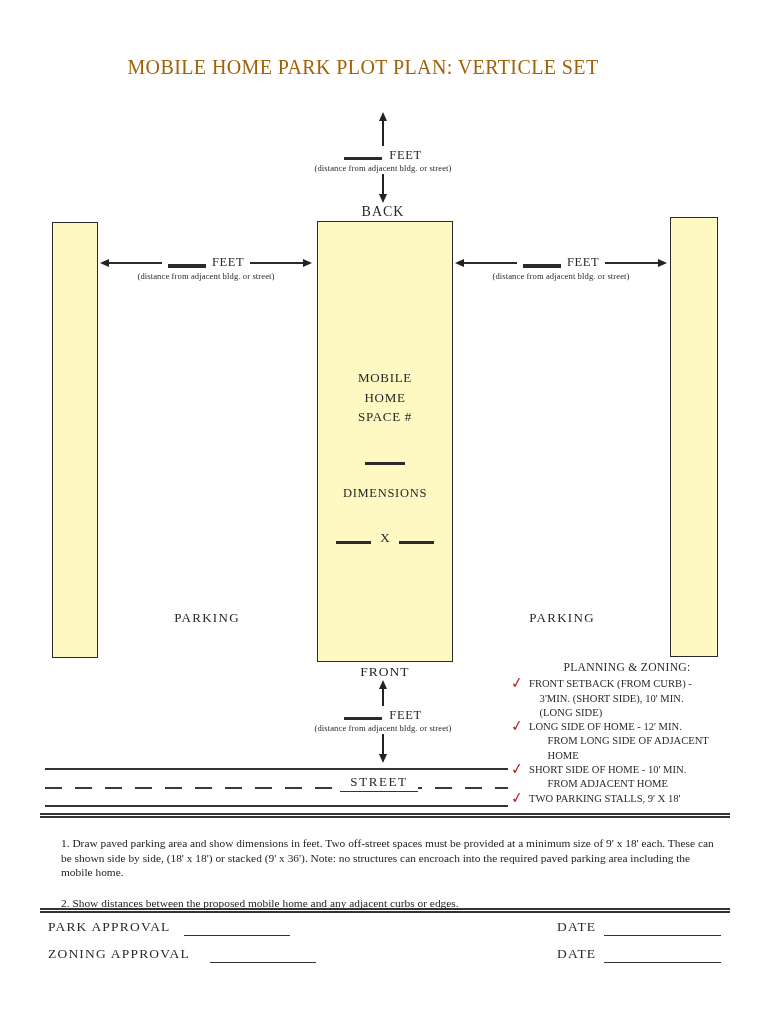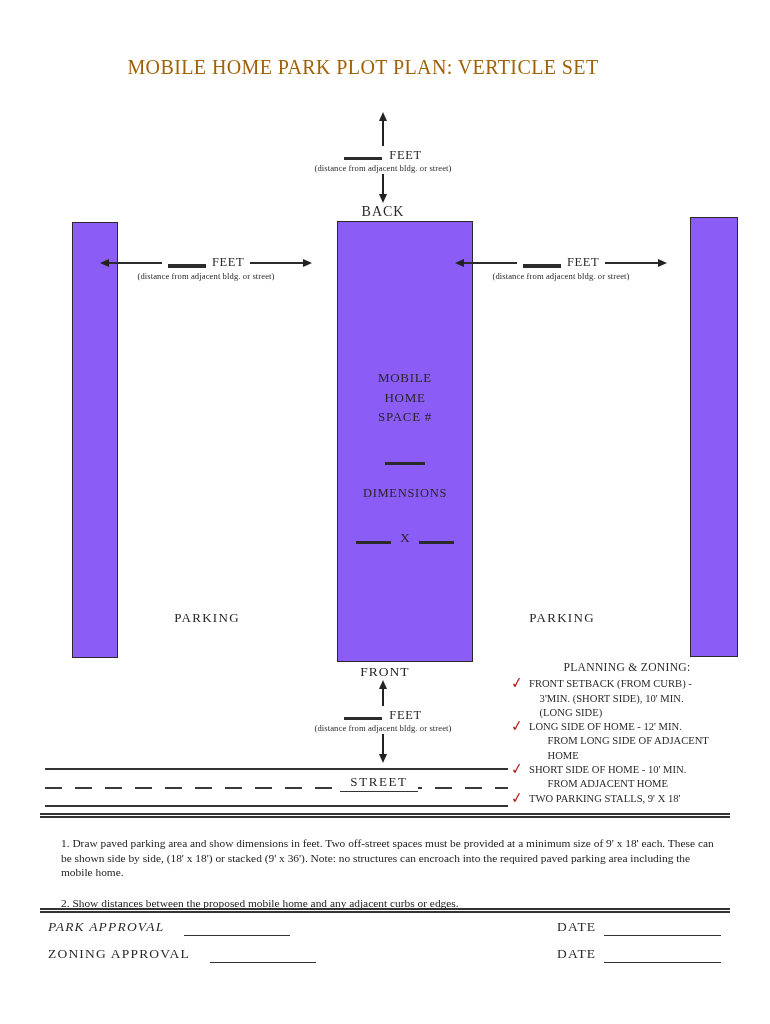--- a/index.html
+++ b/index.html
@@ -9,21 +9,21 @@
     font-family:"Liberation Serif", serif; color:#262626; overflow:hidden;
   }
   .pre { white-space:pre; }
 
   .title {
     position:absolute; left:0; top:56px; width:726px; text-align:center;
     font-size:20px; letter-spacing:0.4px; color:#a16207;
   }
 
   
-  .rect { position:absolute; border:1.6px solid #2a2a2a; background:#8b5cf6;margin-left:20px; }
+  .rect { position:absolute; border:1.6px solid #2a2a2a; background:#fef9c3; }
 
   
   .dim-v { position:absolute; display:flex; flex-direction:column; align-items:center; }
   .varrow { display:flex; flex-direction:column; align-items:center; }
   .vshaft { width:2px; background:#222; }
   .ah-up   { width:0; height:0; border-left:4.5px solid transparent; border-right:4.5px solid transparent; border-bottom:9px solid #222; }
   .ah-down { width:0; height:0; border-left:4.5px solid transparent; border-right:4.5px solid transparent; border-top:9px solid #222; }
   .feet-row { display:flex; align-items:center; gap:7px; margin:2px 0 1px 0; height:14px; }
   .blank-bar { display:inline-block; width:38px; height:3.2px; background:#2b2b2b; }
   .feet-row .blank-bar { align-self:flex-end; margin-bottom:2px; }
@@ -203,21 +203,21 @@
 
   <div class="sep" style="top:813px;"></div>
 
   <div class="notes">
     <p>1. Draw paved parking area and show dimensions in feet. Two off-street spaces must be provided at a minimum size of 9' x 18' each. These can be shown side by side, (18' x 18') or stacked (9' x 36'). Note: no structures can encroach into the required paved parking area including the mobile home.</p>
     <p>2. Show distances between the proposed mobile home and any adjacent curbs or edges.</p>
   </div>
 
   <div class="sep" style="top:908px;"></div>
 
-  <div class="appr-label" style="left:48px; top:919px;font-style:italic;">PARK APPROVAL</div>
+  <div class="appr-label" style="left:48px; top:919px;">PARK APPROVAL</div>
   <div class="appr-blank" style="left:184px; top:921px; width:106px;"></div>
   <div class="appr-label" style="left:557px; top:919px;">DATE</div>
   <div class="appr-blank" style="left:604px; top:921px; width:117px;"></div>
 
   <div class="appr-label" style="left:48px; top:946px;">ZONING APPROVAL</div>
   <div class="appr-blank" style="left:210px; top:948px; width:106px;"></div>
   <div class="appr-label" style="left:557px; top:946px;">DATE</div>
   <div class="appr-blank" style="left:604px; top:948px; width:117px;"></div>
 
 

